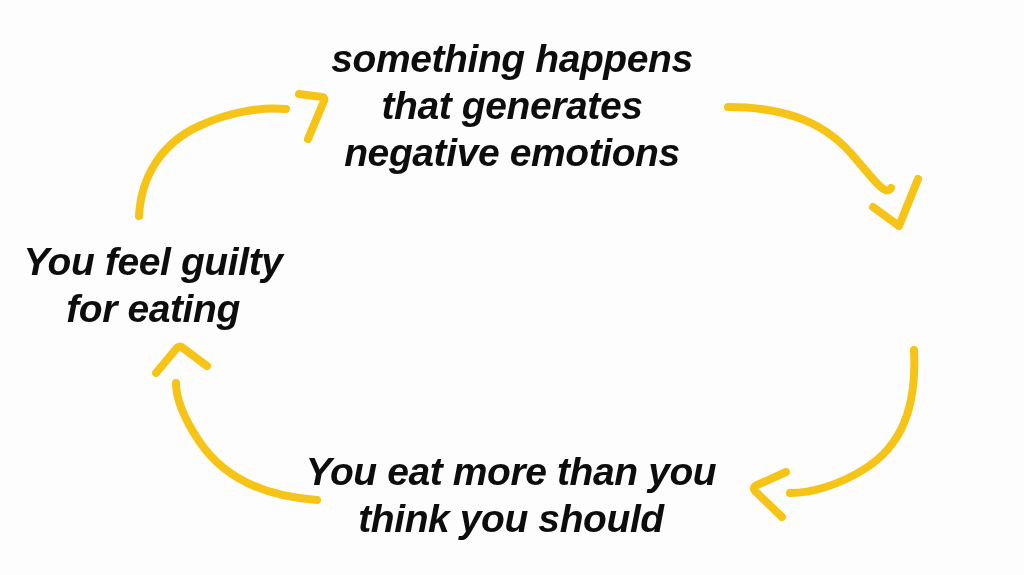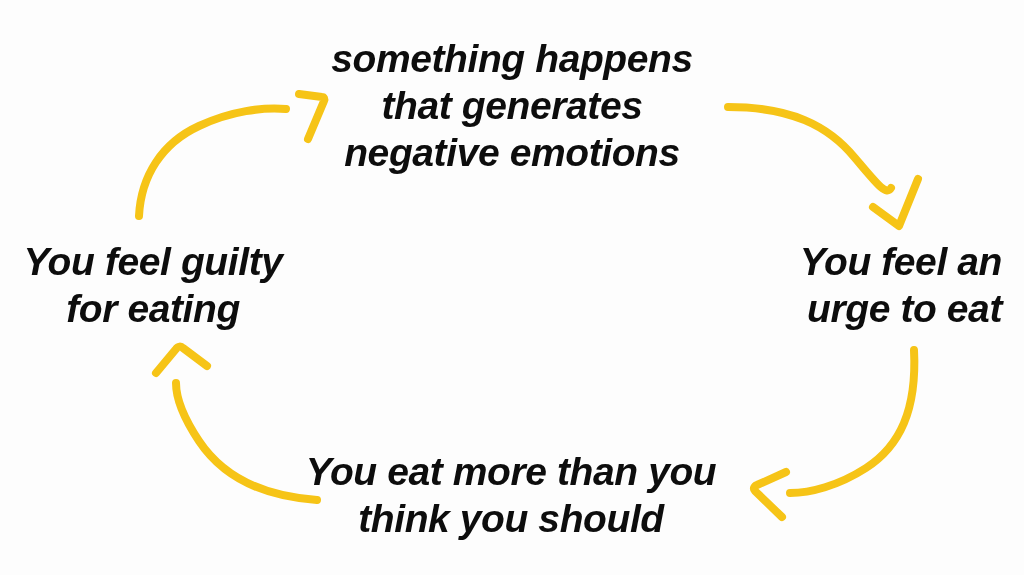--- a/index.html
+++ b/index.html
@@ -90,22 +90,20 @@
       <path d="M 317,500 C 259,496 221,474 199,441 C 181,414 176,395 176,383" fill="none" stroke="#F6C417" stroke-width="8" stroke-linecap="round" stroke-linejoin="round"></path>
       <path d="M 156,373 L 176,349 C 178,346 181,346 183,348 L 207,366" fill="none" stroke="#F6C417" stroke-width="8" stroke-linecap="round" stroke-linejoin="round"></path>
     </g>
 
   </svg>
 
   <div class="node-label" id="node-trigger" style="color: rgb(13, 13, 13);">something happens
 that generates
 negative emotions</div>
 
-  <div class="node-label" id="node-urge" style="color: rgb(13, 13, 13);">You feel an
-urge to eat</div>
 
   <div class="node-label" id="node-guilt" style="color: rgb(13, 13, 13);">You feel guilty
 for eating</div>
 
   <div class="node-label" id="node-overeat" style="color: rgb(13, 13, 13);">You eat more than you
 think you should</div>
 
 </div>
 
 </body></html>

